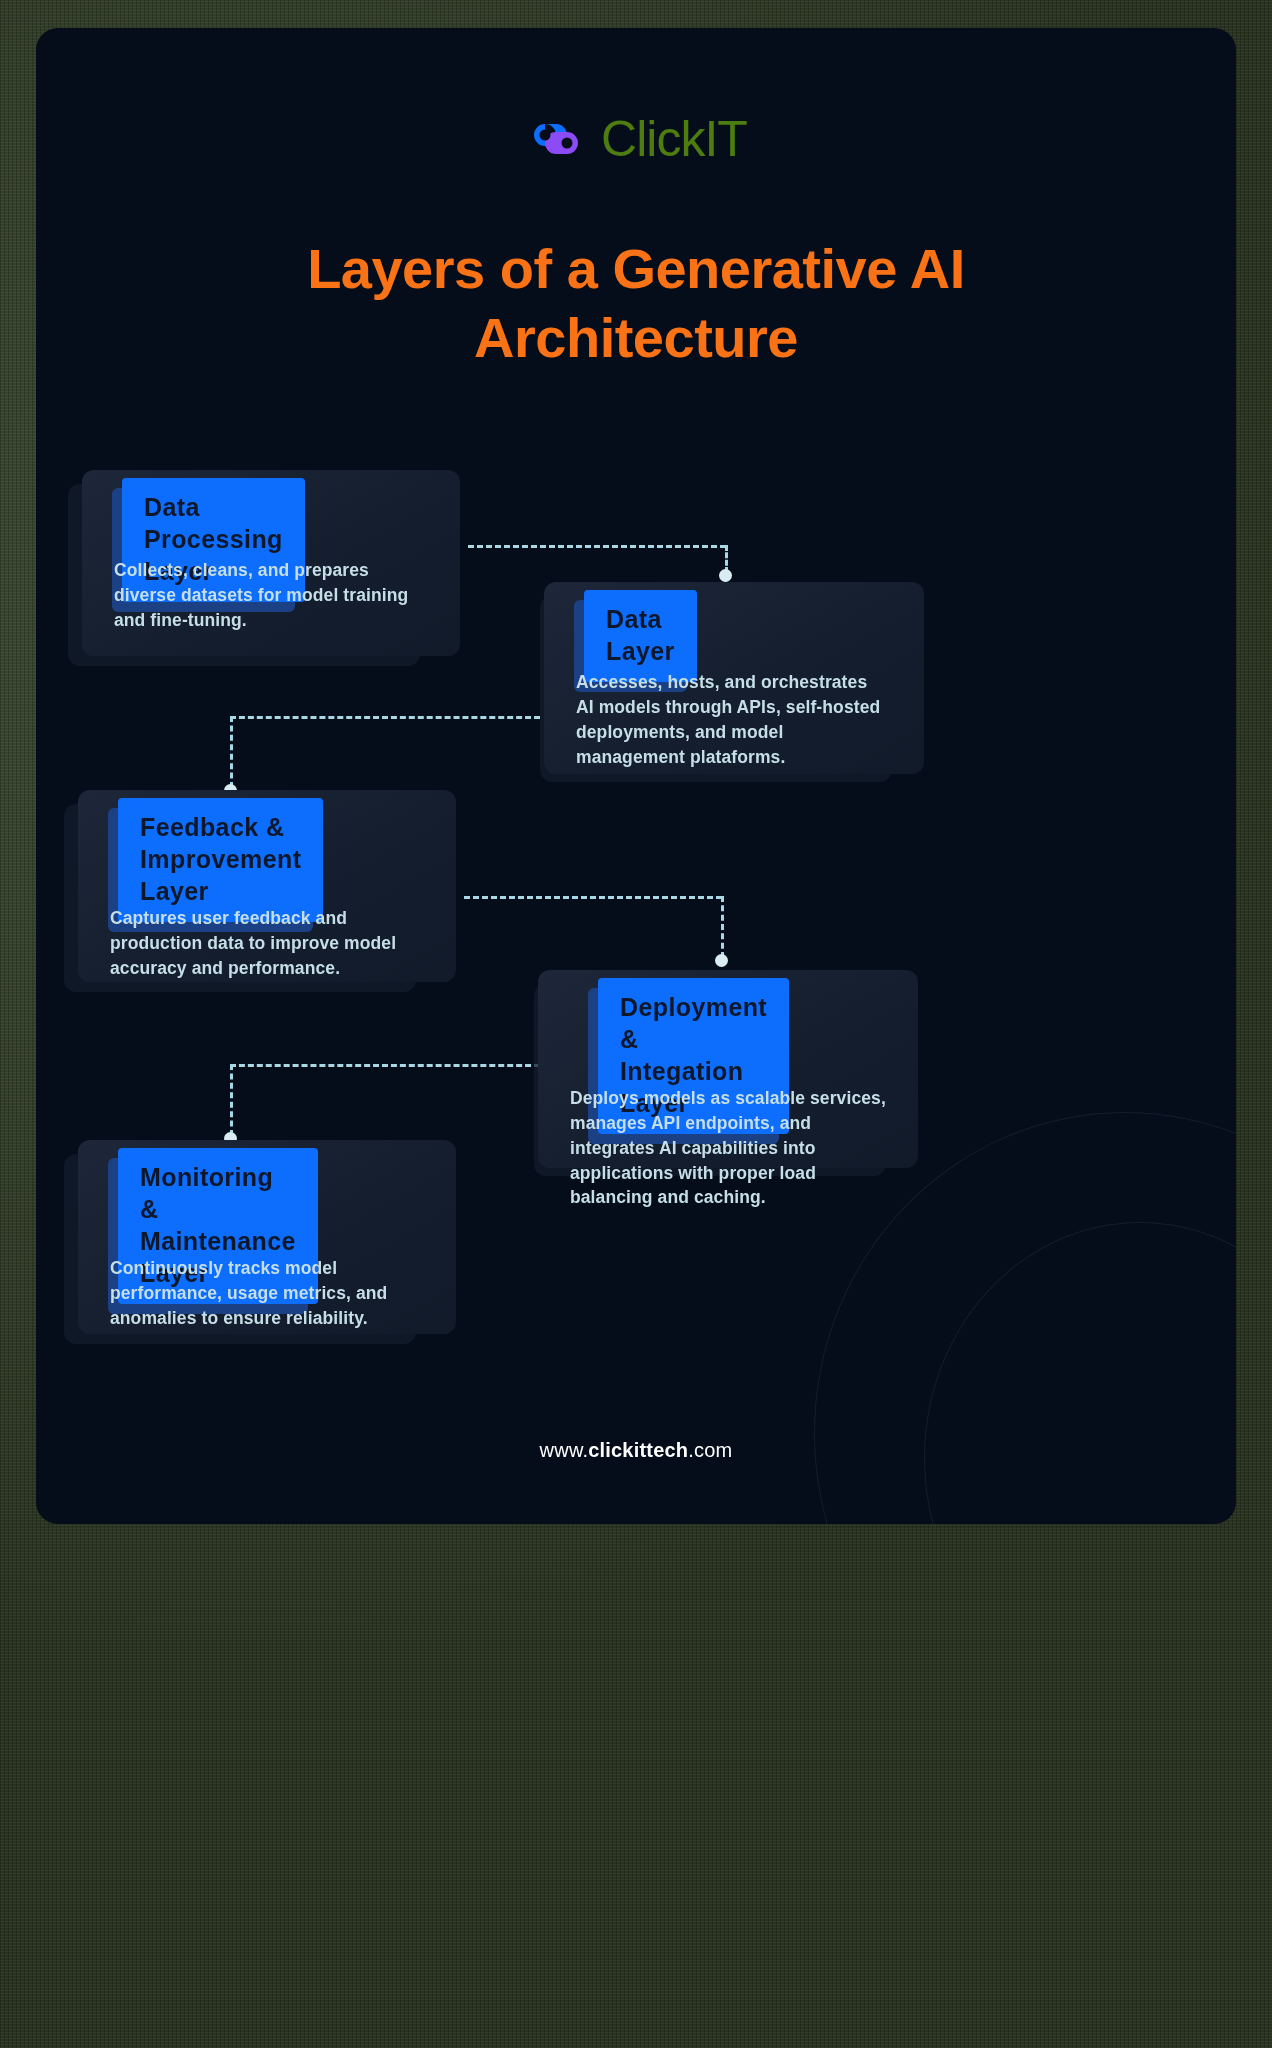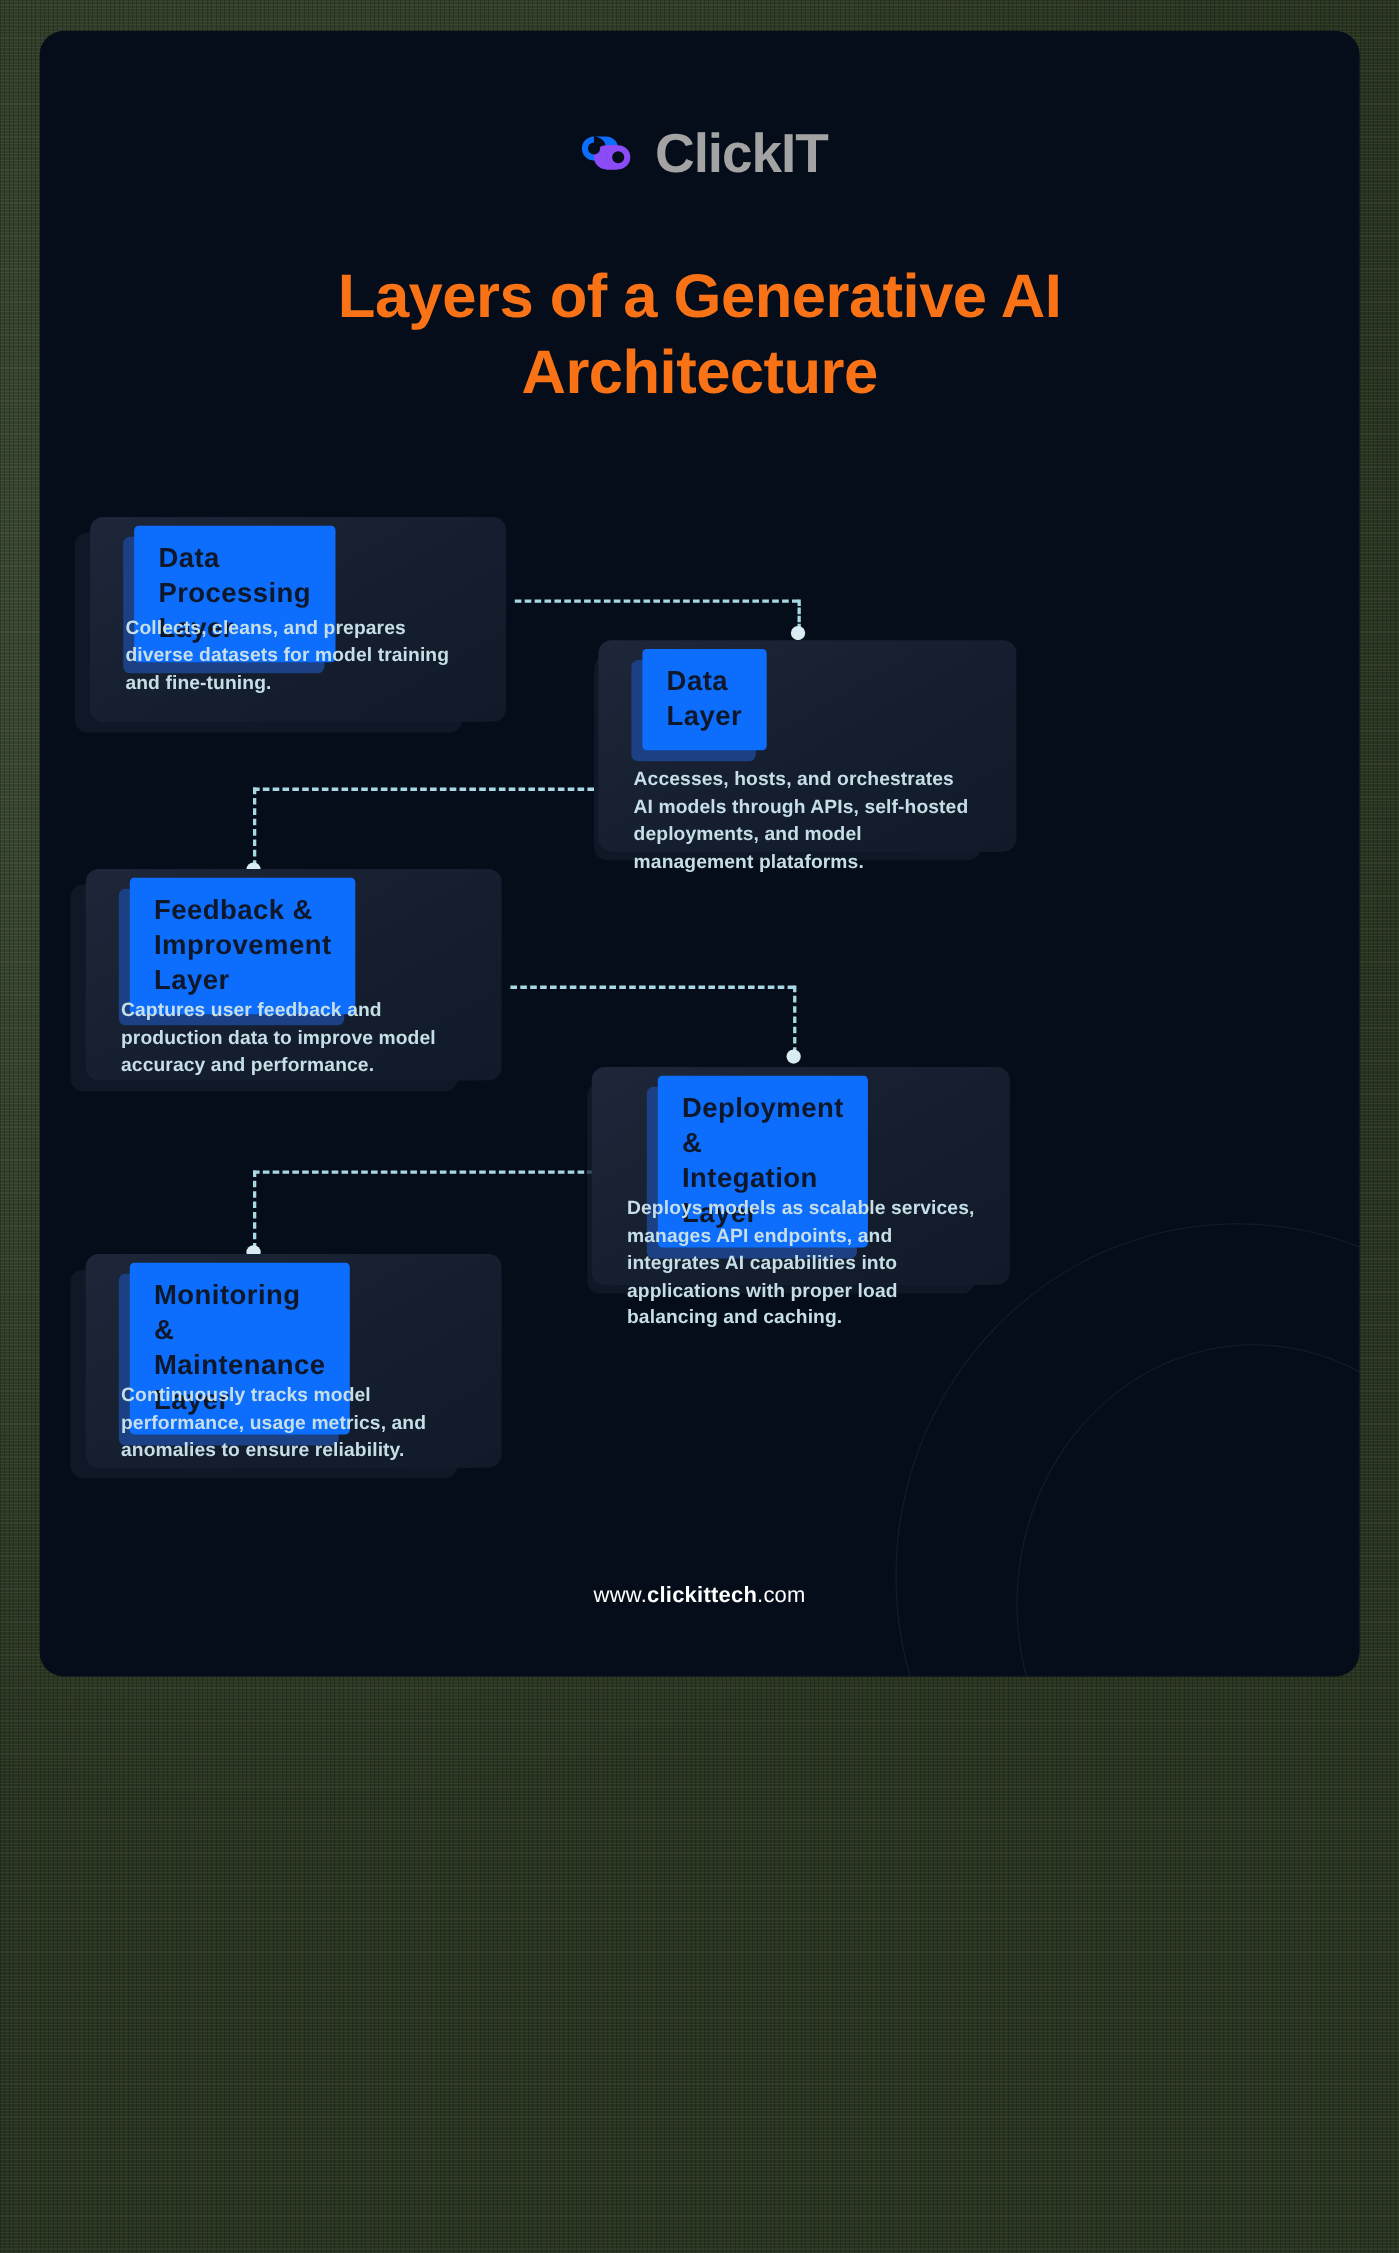--- a/index.html
+++ b/index.html
@@ -34,21 +34,21 @@
   .curve.c1{width:620px;height:640px;right:-200px;bottom:-230px;}
   .curve.c2{width:430px;height:470px;right:-120px;bottom:-170px;}
 
   
   .logo-row{
     position:absolute;top:82px;left:0;right:0;
     display:flex;align-items:center;justify-content:center;gap:14px;
   }
   .logo-mark{width:62px;height:46px;flex:none;}
   .logo-text{
-    font-size:50px;font-weight:bold;color:#a3a3a3;letter-spacing:-1px;
+    font-size:50px;font-weight:normal;color:#4d7c0f;letter-spacing:-1px;
     font-family:"Liberation Sans", sans-serif;
   }
   .title{
     position:absolute;top:206px;left:110px;right:110px;
     text-align:center;color:#f97316;
     font-size:56px;line-height:1.24;font-weight:bold;
     letter-spacing:-.5px;
   }
 
   
@@ -163,21 +163,21 @@
   </div>
 
   <div class="card">
     <div class="shadow3" style="left:504px;top:568px;width:352px;height:186px;"></div>
     <div class="shadow2" style="left:518px;top:556px;width:366px;height:190px;"></div>
     <div class="card-body" style="left:508px;top:554px;width:380px;height:192px;"></div>
     <div class="chip-wrap" style="left:548px;top:562px;">
       <div class="chip-shadow"></div>
       <div class="chip">Data Layer</div>
     </div>
-    <div class="desc" style="left:540px;top:642px;width:312px;margin-top:26px;">Accesses, hosts, and orchestrates AI models through APIs, self-hosted deployments, and model management plataforms.</div>
+    <div class="desc" style="left:540px;top:642px;width:312px;">Accesses, hosts, and orchestrates AI models through APIs, self-hosted deployments, and model management plataforms.</div>
   </div>
 
   <div class="card">
     <div class="shadow3" style="left:28px;top:776px;width:352px;height:188px;"></div>
     <div class="shadow2" style="left:42px;top:764px;width:366px;height:190px;"></div>
     <div class="card-body" style="left:42px;top:762px;width:378px;height:192px;"></div>
     <div class="chip-wrap" style="left:82px;top:770px;">
       <div class="chip-shadow"></div>
       <div class="chip">Feedback &amp;
 Improvement Layer</div>

